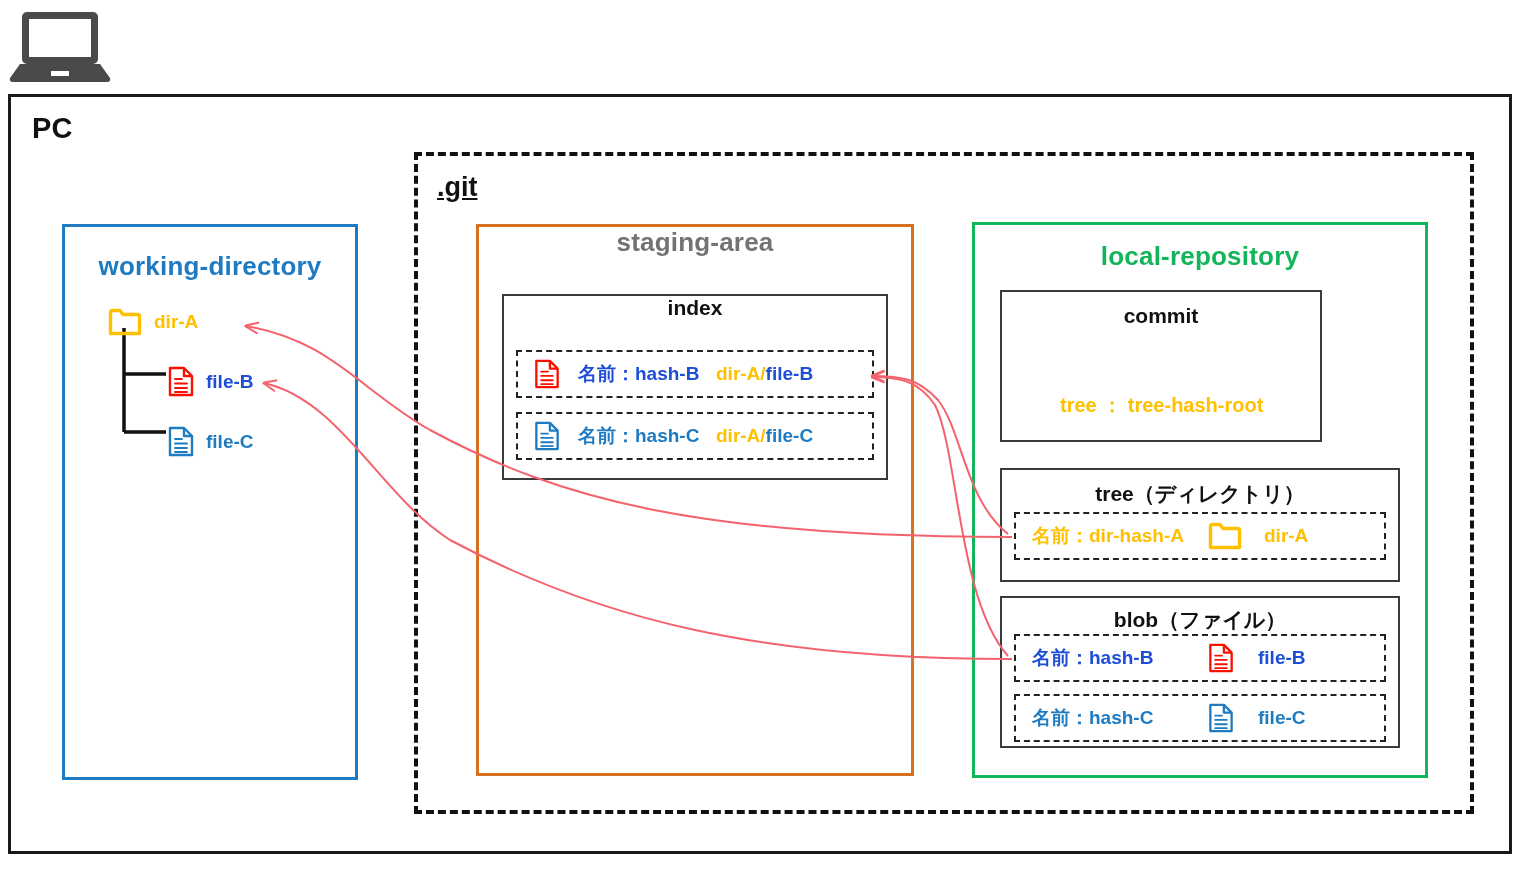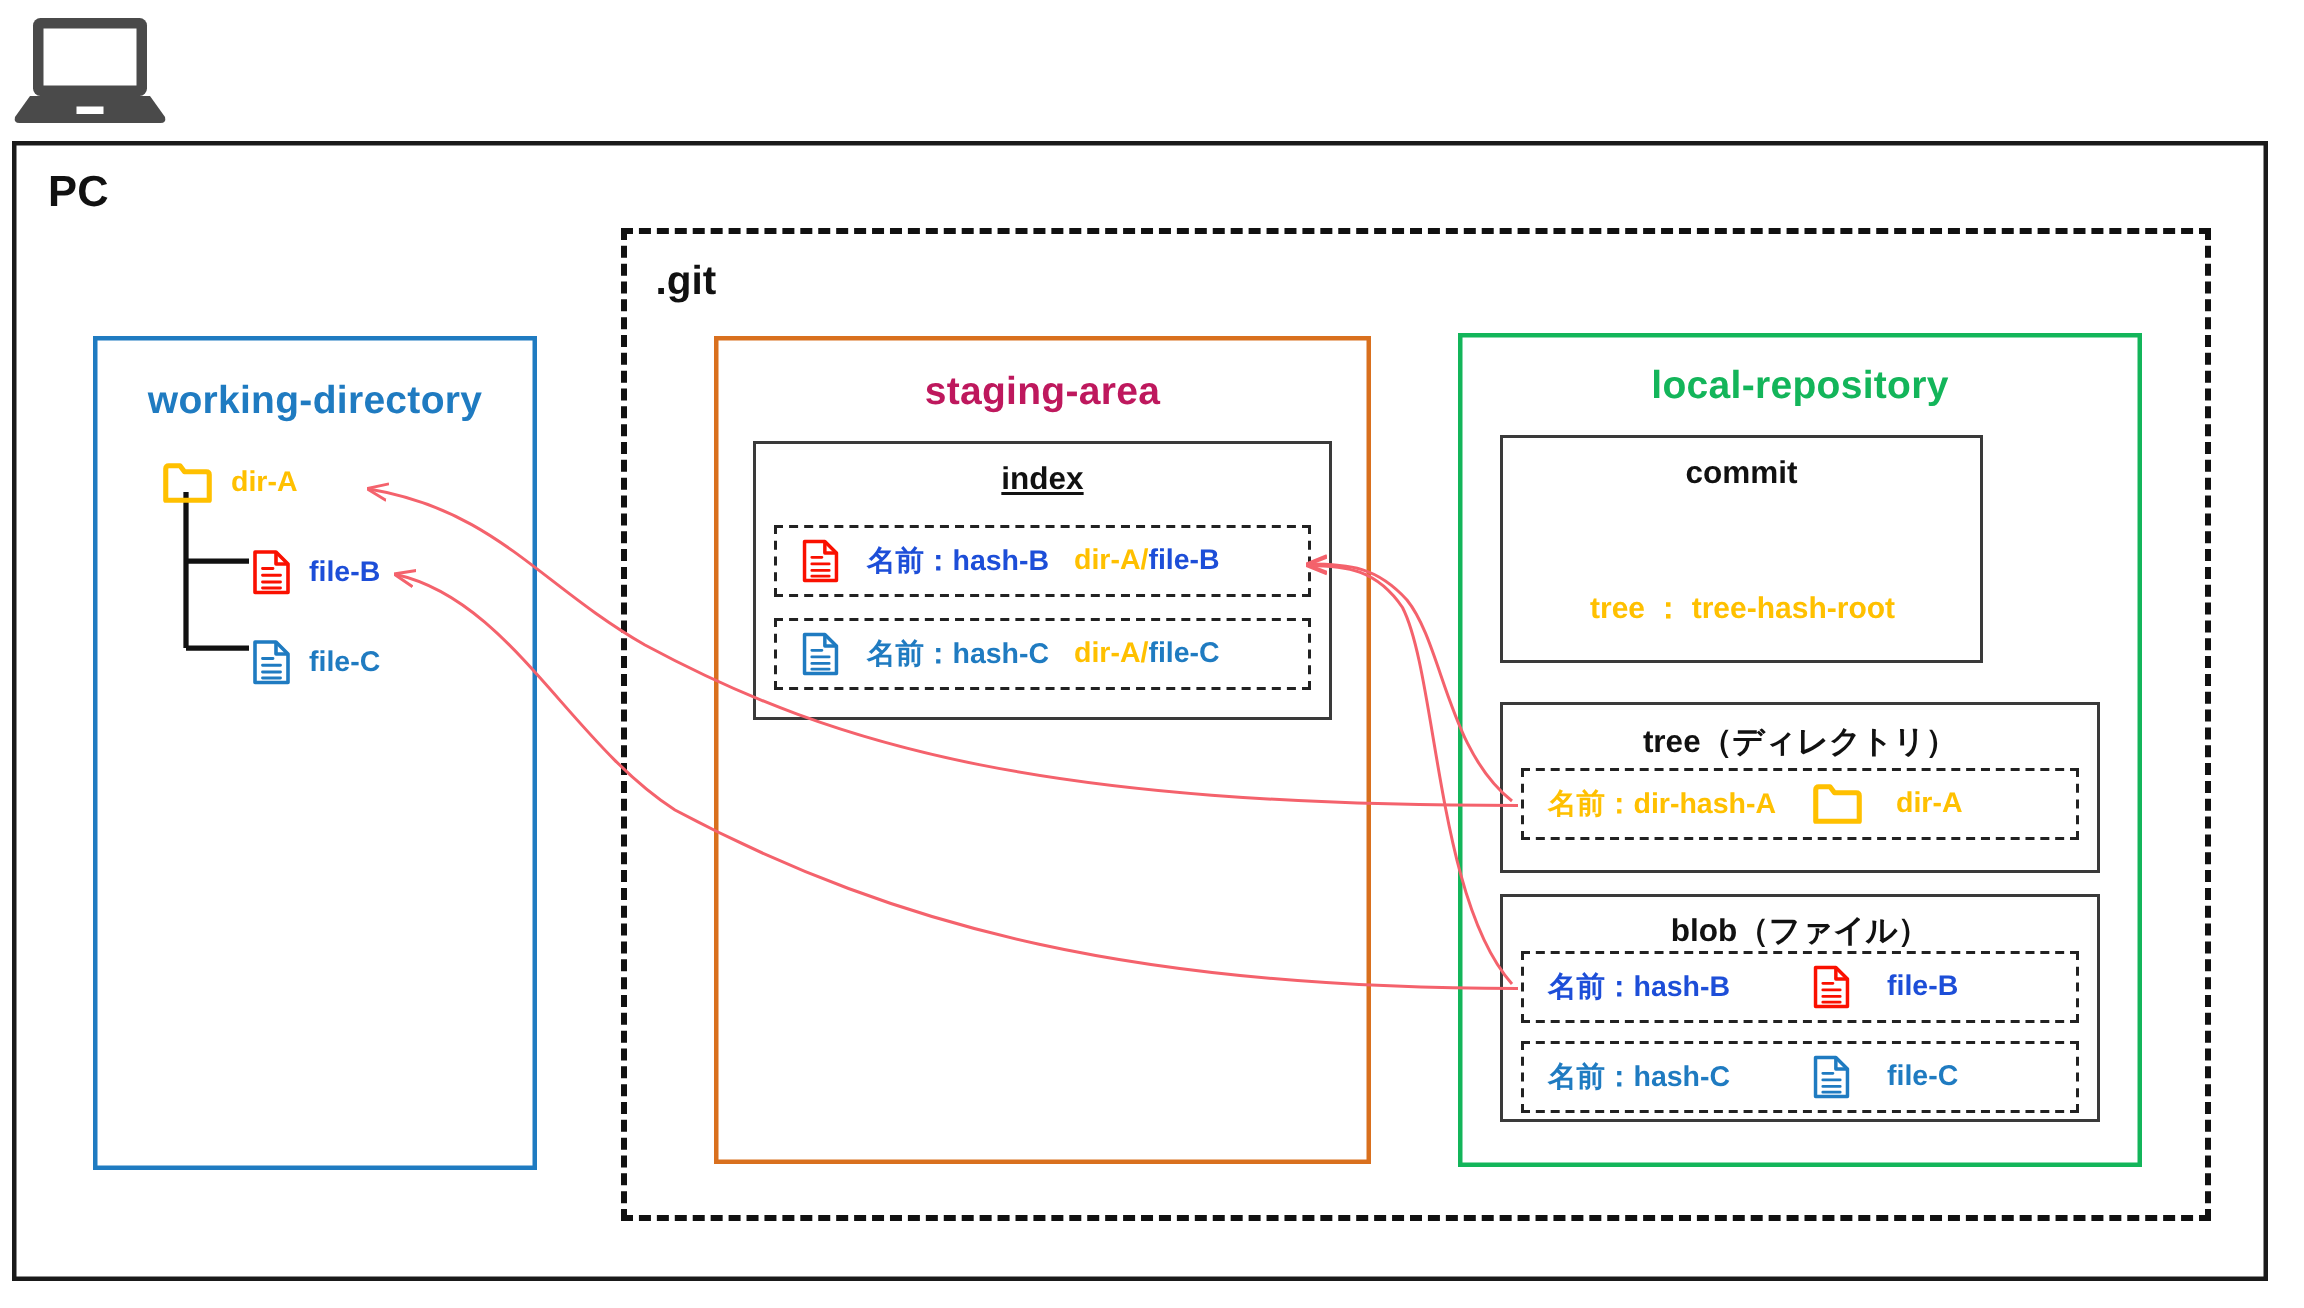--- a/index.html
+++ b/index.html
@@ -60,20 +60,21 @@
     box-sizing: border-box;
     background: transparent;
   }
   #git-label {
     position: absolute;
     left: 437px;
     top: 172px;
     font-size: 27px;
     font-weight: bold;
     color: #111111;
+    text-decoration: underline;
   }
 
   
   .panel {
     position: absolute;
     box-sizing: border-box;
     background: #ffffff;
   }
   .panel-title {
     text-align: center;
@@ -95,22 +96,22 @@
   }
 
   #staging-area {
     left: 476px;
     top: 224px;
     width: 438px;
     height: 552px;
     border: 3px solid #d9701e;
   }
   #staging-area .panel-title {
-    margin-top: 18px;
-    color: #be185d;
+    margin-top: 0;
+    color: #737373;
   }
 
   #local-repository {
     left: 972px;
     top: 222px;
     width: 456px;
     height: 556px;
     border: 3px solid #13b55a;
   }
   #local-repository .panel-title {
@@ -127,21 +128,21 @@
     background: #ffffff;
   }
   .subbox-title {
     text-align: center;
     font-size: 21px;
     font-weight: bold;
     color: #111111;
   }
 
   #index-box       { left: 502px;  top: 294px; width: 386px; height: 186px; }
-  #index-box .subbox-title { margin-top: 12px; text-decoration: underline; }
+  #index-box .subbox-title { margin-top: 0; }
 
   #commit-box      { left: 1000px; top: 290px; width: 322px; height: 152px; }
   #commit-box .subbox-title { margin-top: 12px; }
 
   #tree-box        { left: 1000px; top: 468px; width: 400px; height: 114px; }
   #tree-box .subbox-title { margin-top: 10px; }
 
   #blob-box        { left: 1000px; top: 596px; width: 400px; height: 152px; }
   #blob-box .subbox-title { margin-top: 8px; }
 

